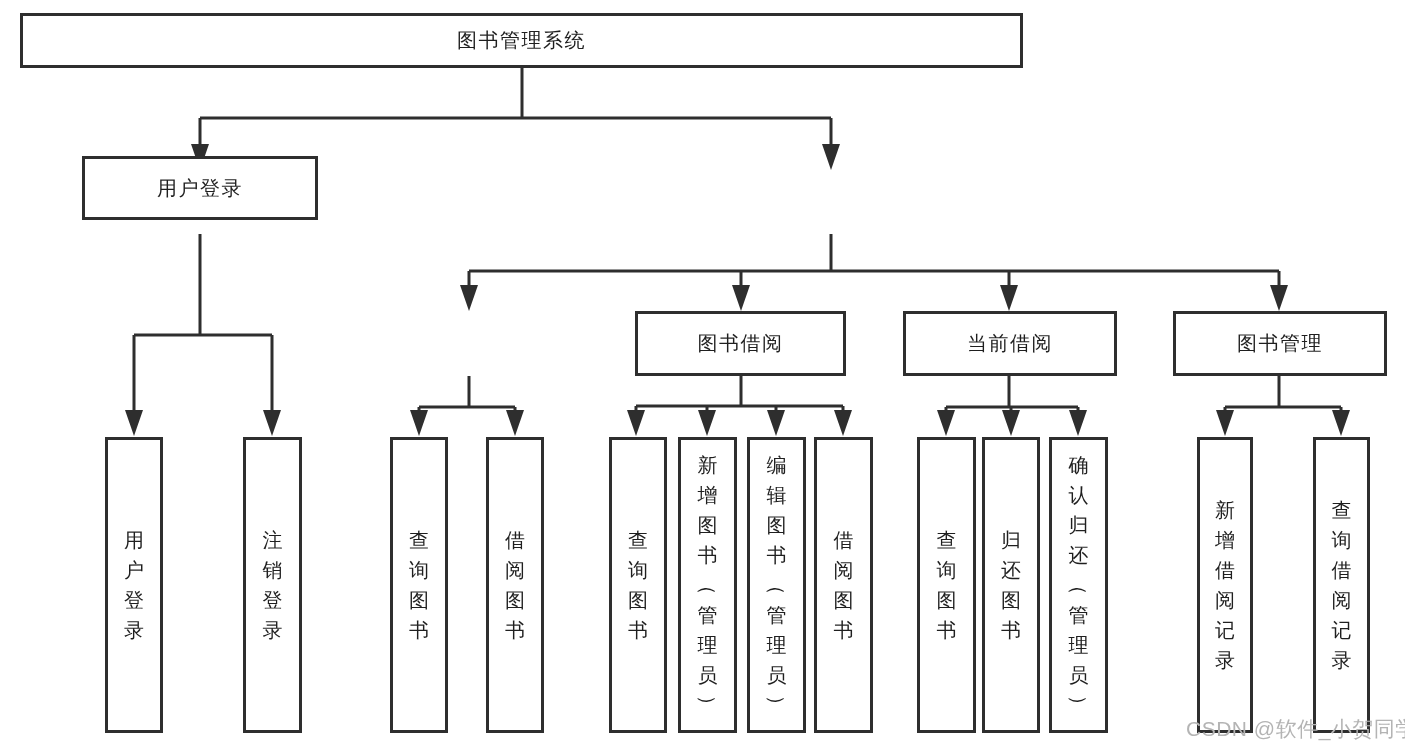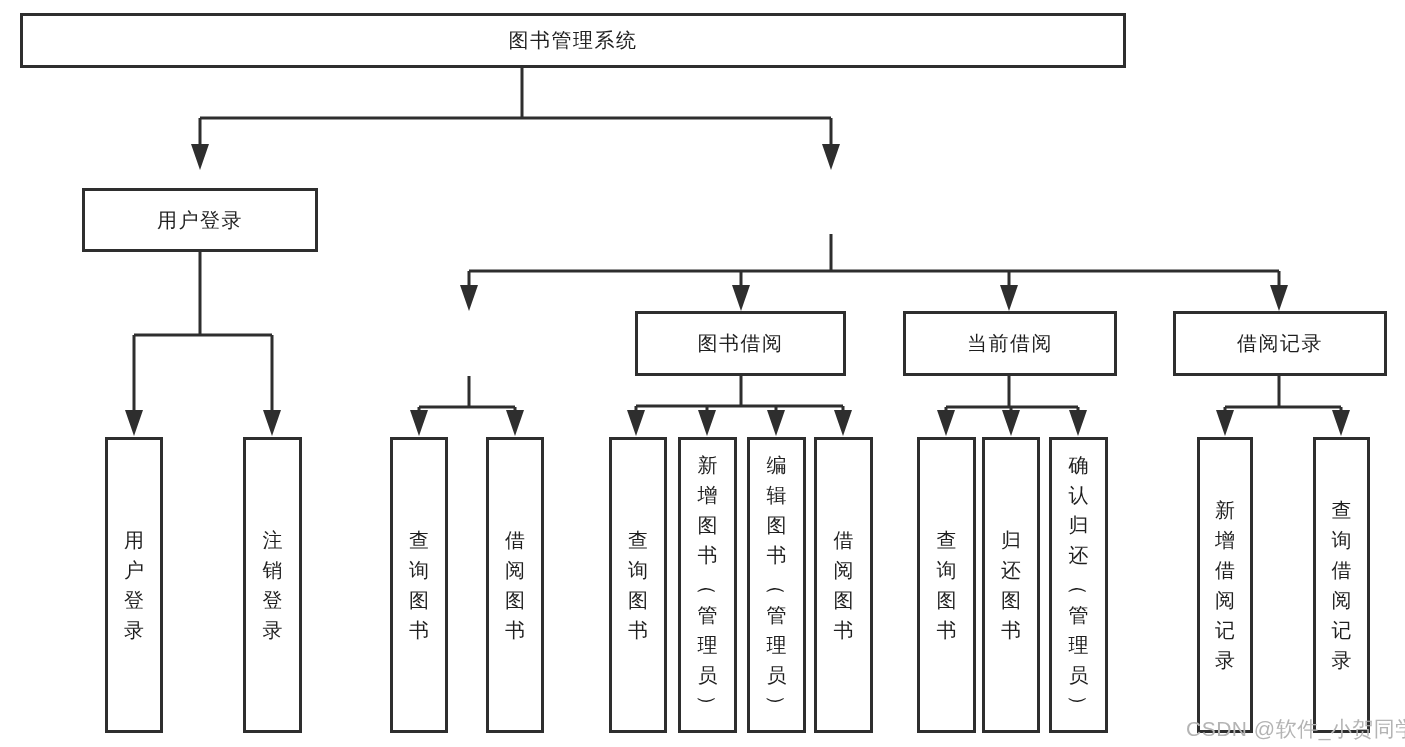--- a/index.html
+++ b/index.html
@@ -73,36 +73,36 @@
     <path d="M1009 376 V407 M946 407 H1078 M946 407 V412 M1011 407 V412 M1078 407 V412"></path>
     <polygon points="937,410 955,410 946,436"></polygon>
     <polygon points="1002,410 1020,410 1011,436"></polygon>
     <polygon points="1069,410 1087,410 1078,436"></polygon>
 
     <path d="M1279 376 V407 M1225 407 H1341 M1225 407 V412 M1341 407 V412"></path>
     <polygon points="1216,410 1234,410 1225,436"></polygon>
     <polygon points="1332,410 1350,410 1341,436"></polygon>
   </svg>
 
-  <div class="box hbox" style="left:20px;top:13px;width:1106px;height:55px;">
+  <div class="box hbox" style="left:20px;top:13px;width:1003px;height:55px;">
     <span>图书管理系统</span>
   </div>
 
-  <div class="box hbox" style="left:82px;top:188px;width:236px;height:64px;">
+  <div class="box hbox" style="left:82px;top:156px;width:236px;height:64px;">
     <span>用户登录</span>
   </div>
 
   <div class="box hbox" style="left:635px;top:311px;width:211px;height:65px;">
     <span>图书借阅</span>
   </div>
   <div class="box hbox" style="left:903px;top:311px;width:214px;height:65px;">
     <span>当前借阅</span>
   </div>
   <div class="box hbox" style="left:1173px;top:311px;width:214px;height:65px;">
-    <span>借阅记录</span>
+    <span>图书管理</span>
   </div>
 
   <div class="box vbox" style="left:105px;top:437px;width:58px;height:296px;">
     <span class="vtext">
         <span class="vchar">用</span>
         <span class="vchar">户</span>
         <span class="vchar">登</span>
         <span class="vchar">录</span>
       </span>
   </div>

